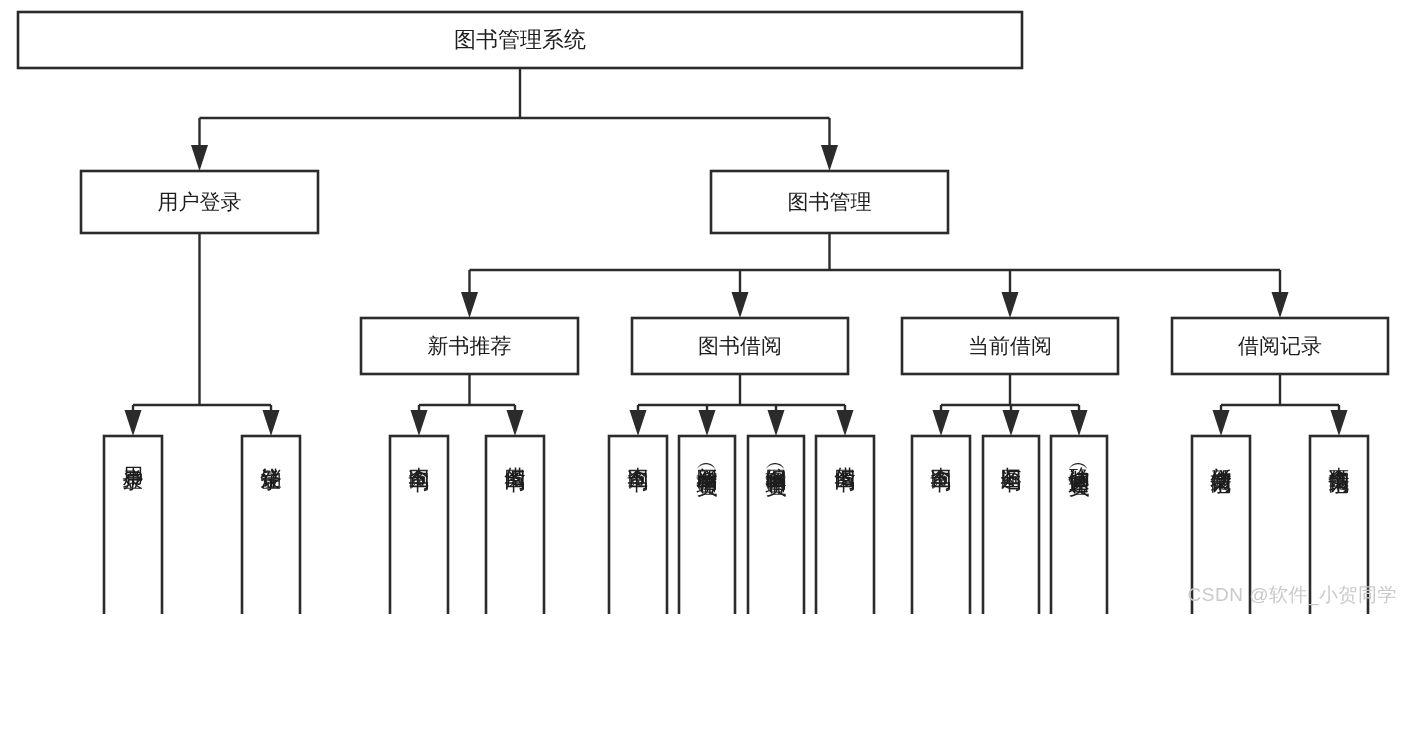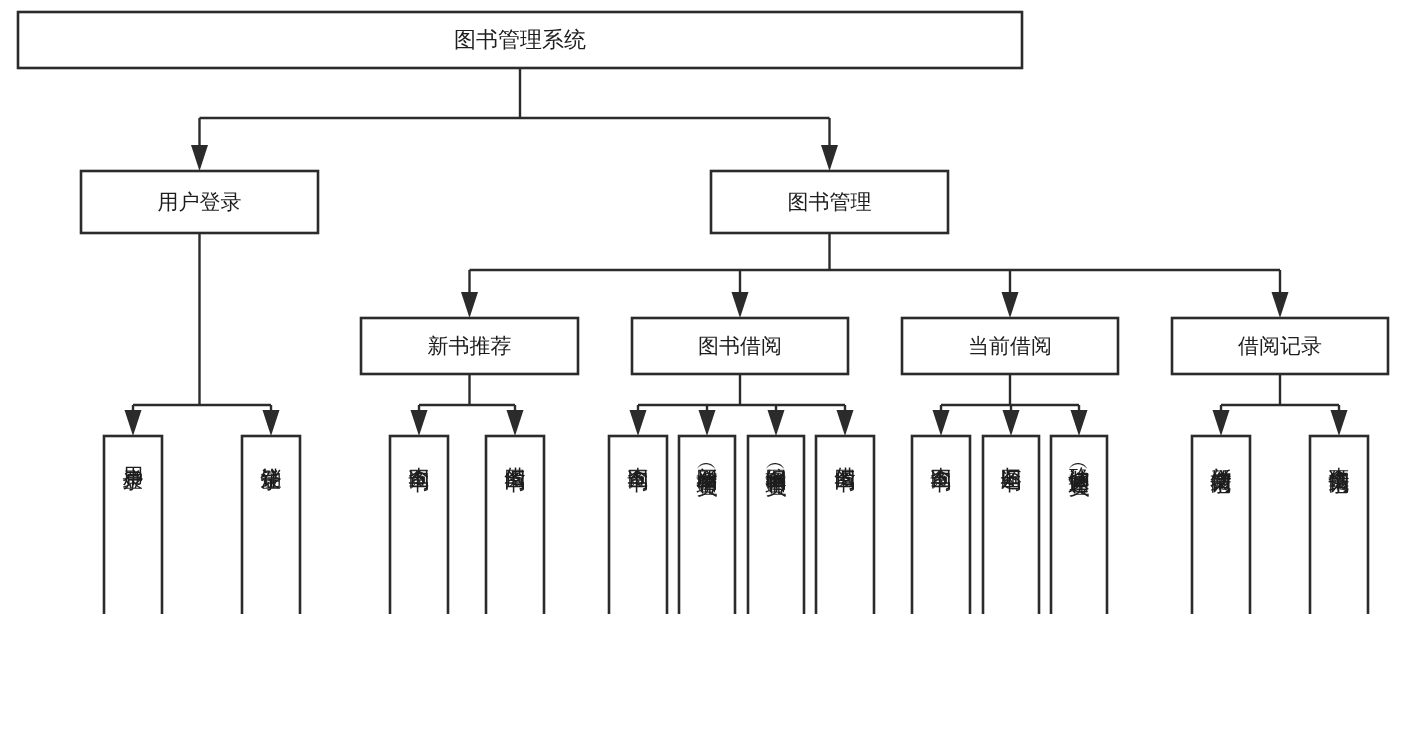--- a/index.html
+++ b/index.html
@@ -205,13 +205,14 @@
         <div class="vlabel">确认归还（管理员）</div>
       </div>
       <div class="vlabel-wrap" style="left: 1192px; top: 450px; width: 58px; height: 279px;">
         <div class="vlabel">新增借阅记录</div>
       </div>
       <div class="vlabel-wrap" style="left: 1310px; top: 450px; width: 58px; height: 279px;">
         <div class="vlabel">查询借阅记录</div>
       </div>
     </div>
 
+  <div class="watermark">CSDN @软件_小贺同学</div>
 </div>
 
 </body></html>

